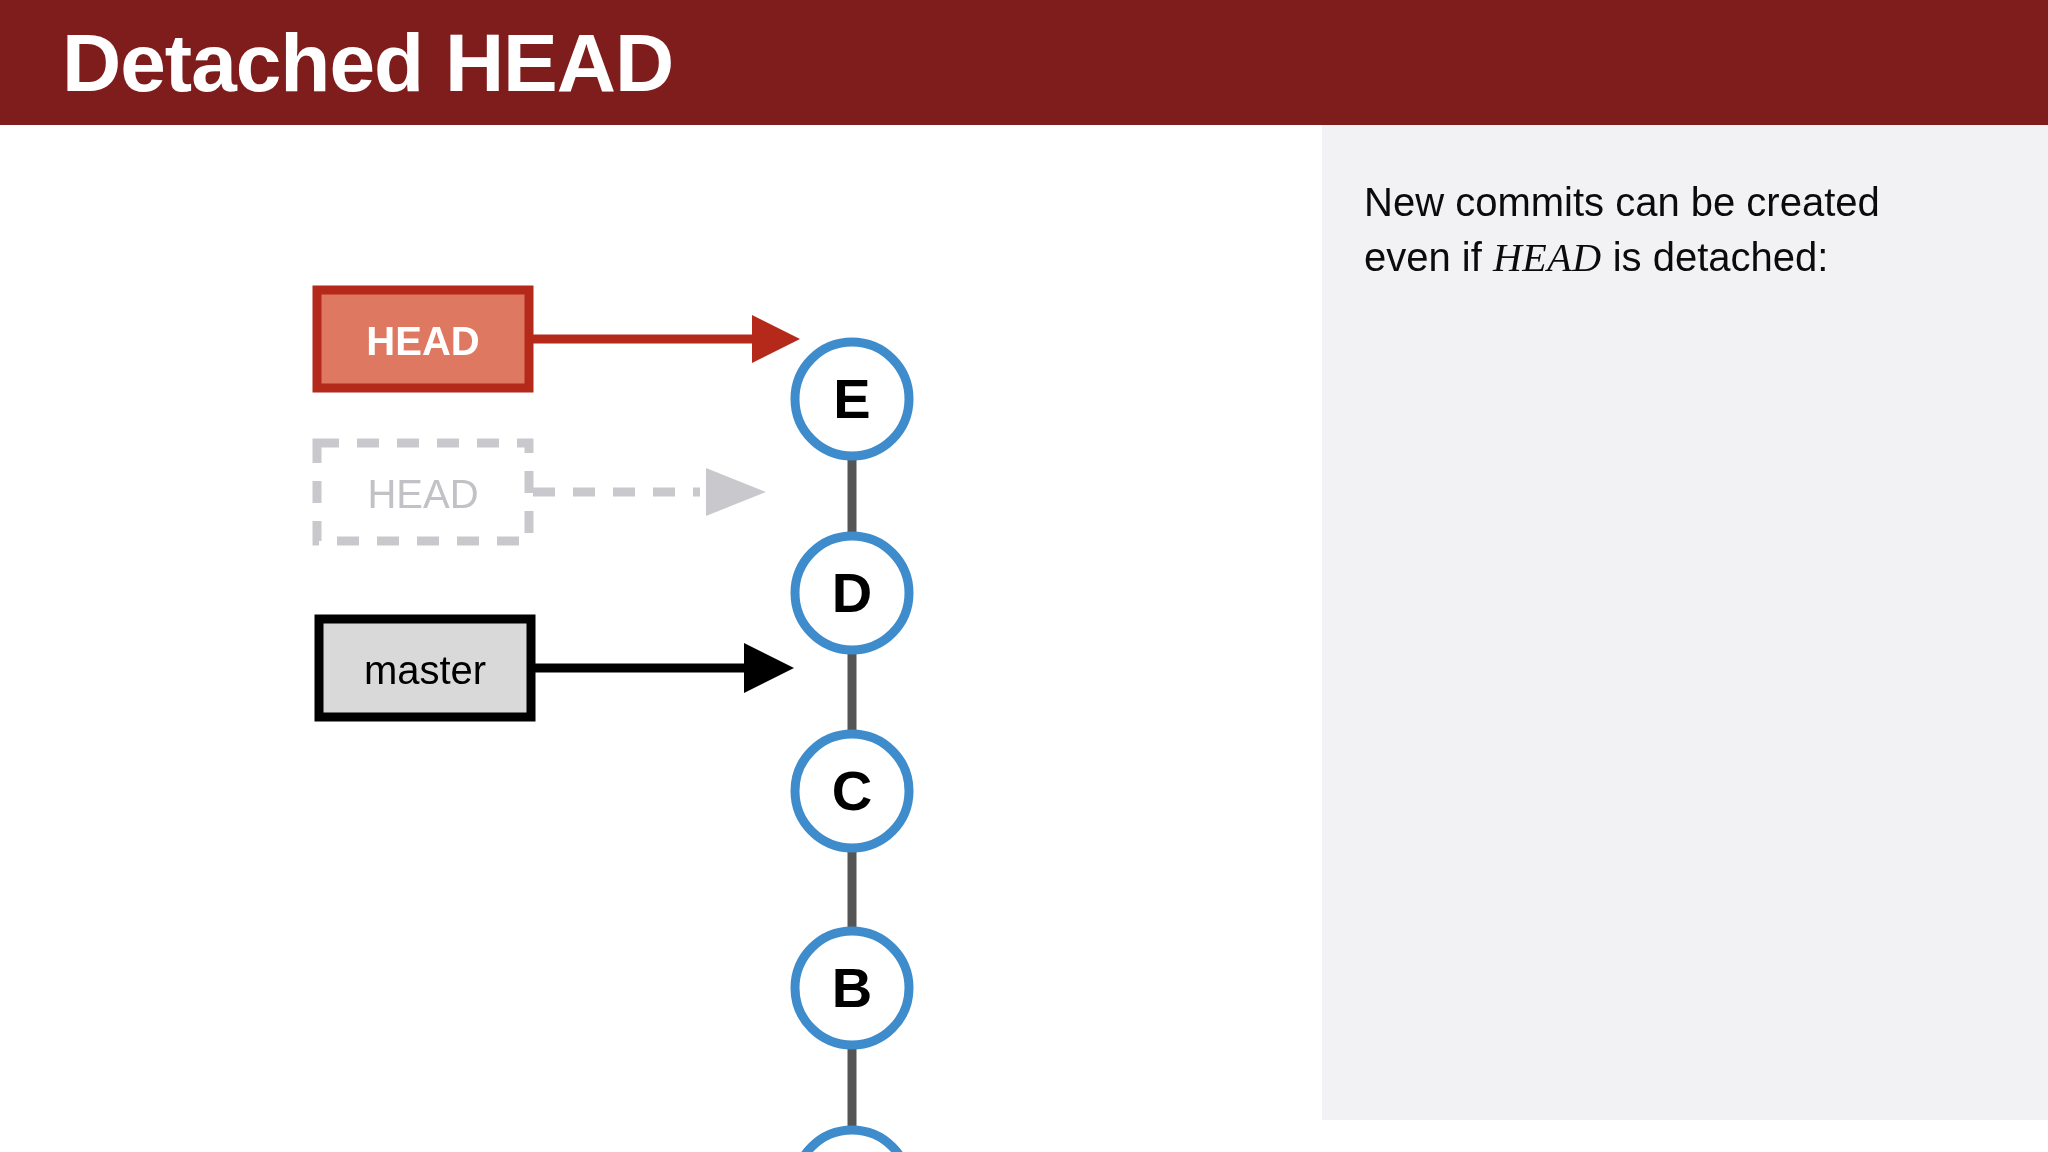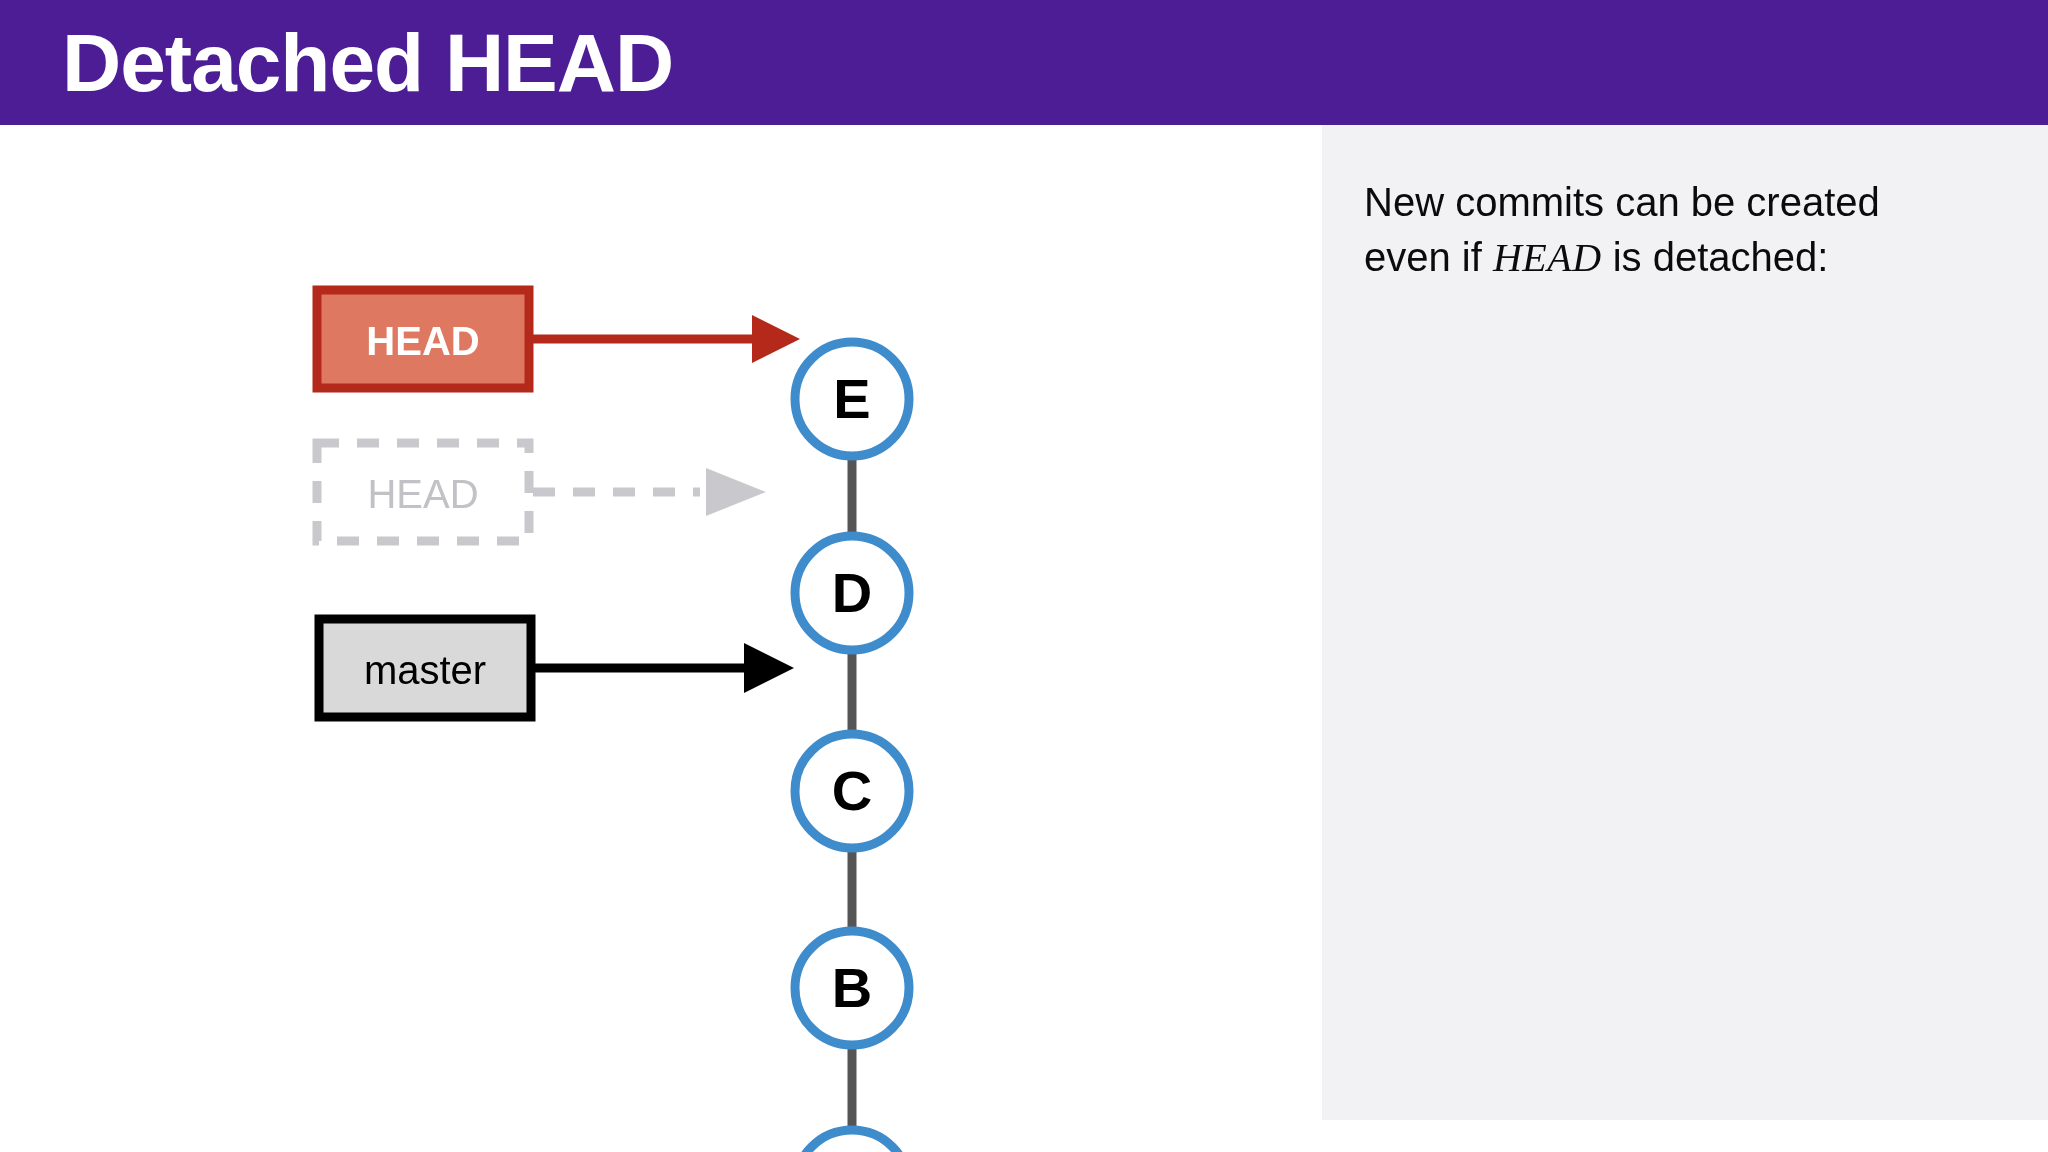--- a/index.html
+++ b/index.html
@@ -14,21 +14,21 @@
     font-family: "Liberation Sans", sans-serif;
     position: relative;
   }
 
   
   .title-bar {
     position: absolute;
     left: 0; top: 0;
     width: 2048px;
     height: 125px;
-    background: #4c1d95;
+    background: #7f1d1d;
     display: flex;
     align-items: center;
   }
   .title-bar .title-text {
     margin-left: 62px;
     color: #ffffff;
     font-size: 82px;
     font-weight: bold;
     letter-spacing: -1px;
     line-height: 1;

